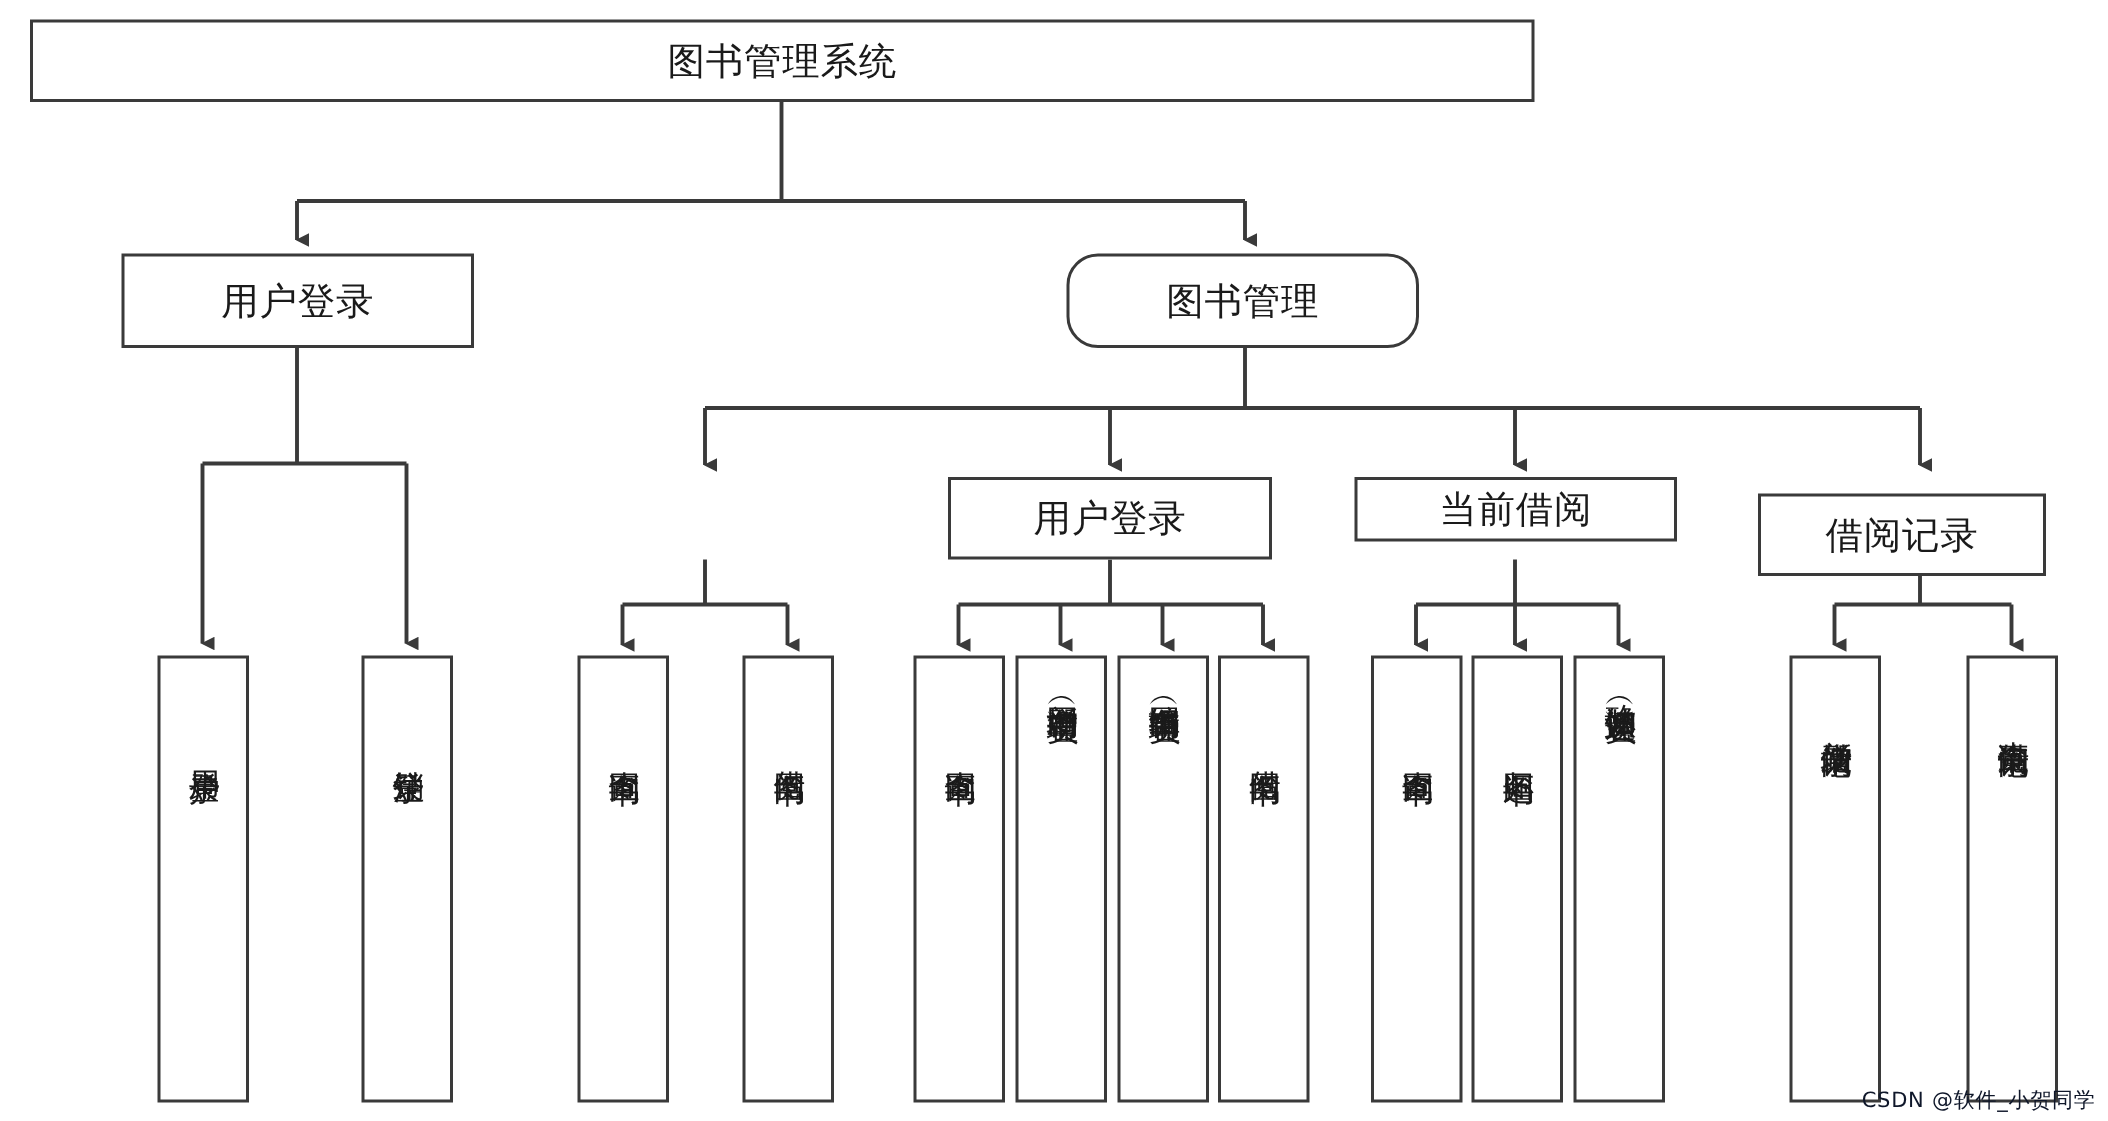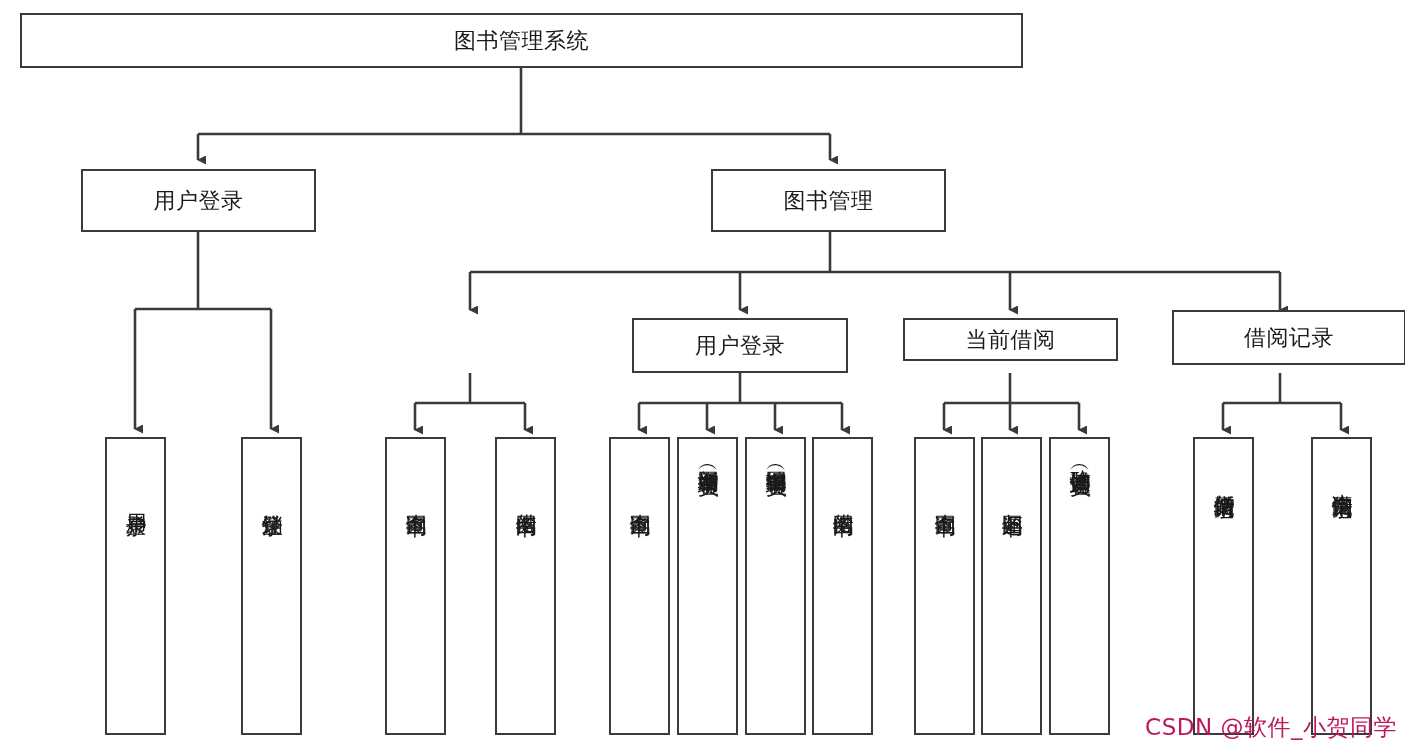--- a/index.html
+++ b/index.html
@@ -39,21 +39,21 @@
     color: #1a1a1a;
   }
   .node .label {
     display: block;
     text-align: center;
     line-height: 1.18;
     letter-spacing: 0.5px;
   }
   .node.horizontal .label {
     writing-mode: horizontal-tb;
-    font-size: 22px;
+    font-size: 25px;
   }
   .node.vertical {
     align-items: flex-start;
     justify-content: center;
     padding-top: 6px;
   }
   .node.vertical .label {
     writing-mode: vertical-rl;
     text-orientation: upright;
     font-size: 21px;
@@ -67,22 +67,22 @@
   .node.vertical.mid-tall .label {
     margin-top: 8px;
   }
   .node.vertical.mid-rec .label {
     margin-top: 32px;
   }
   .watermark {
     position: absolute;
     right: 8px;
     bottom: 4px;
-    font-size: 23px;
-    color: #be185d;
+    font-size: 14px;
+    color: #0f172a;
     white-space: nowrap;
     letter-spacing: 0.5px;
   }
 </style>
 </head>
 <body>
 
 <div id="diagram-root">
 
   <svg class="connectors" viewBox="0 0 1405 747" xmlns="http://www.w3.org/2000/svg">
@@ -137,31 +137,31 @@
     </g>
   </svg>
 
   <div class="node horizontal" style="left:20px; top:13px; width:1003px; height:55px;">
     <span class="label">图书管理系统</span>
   </div>
 
   <div class="node horizontal" style="left:81px; top:169px; width:235px; height:63px;">
     <span class="label">用户登录</span>
   </div>
-  <div class="node horizontal" style="left:711px; top:169px; width:235px; height:63px;">
+  <div class="node horizontal" style="left:711px; top:169px; width:235px; height:63px;border-radius:21px;">
     <span class="label">图书管理</span>
   </div>
 
   <div class="node horizontal" style="left:632px; top:318px; width:216px; height:55px;">
     <span class="label">用户登录</span>
   </div>
   <div class="node horizontal" style="left:903px; top:318px; width:215px; height:43px;">
     <span class="label">当前借阅</span>
   </div>
-  <div class="node horizontal" style="left:1172px; top:310px; width:234px; height:55px;">
+  <div class="node horizontal" style="left:1172px; top:329px; width:192px; height:55px;">
     <span class="label">借阅记录</span>
   </div>
 
   <div class="node vertical mid" style="left:105px; top:437px; width:61px; height:298px;">
     <span class="label">用户登录</span>
   </div>
   <div class="node vertical mid" style="left:241px; top:437px; width:61px; height:298px;">
     <span class="label">注销登录</span>
   </div>
 

